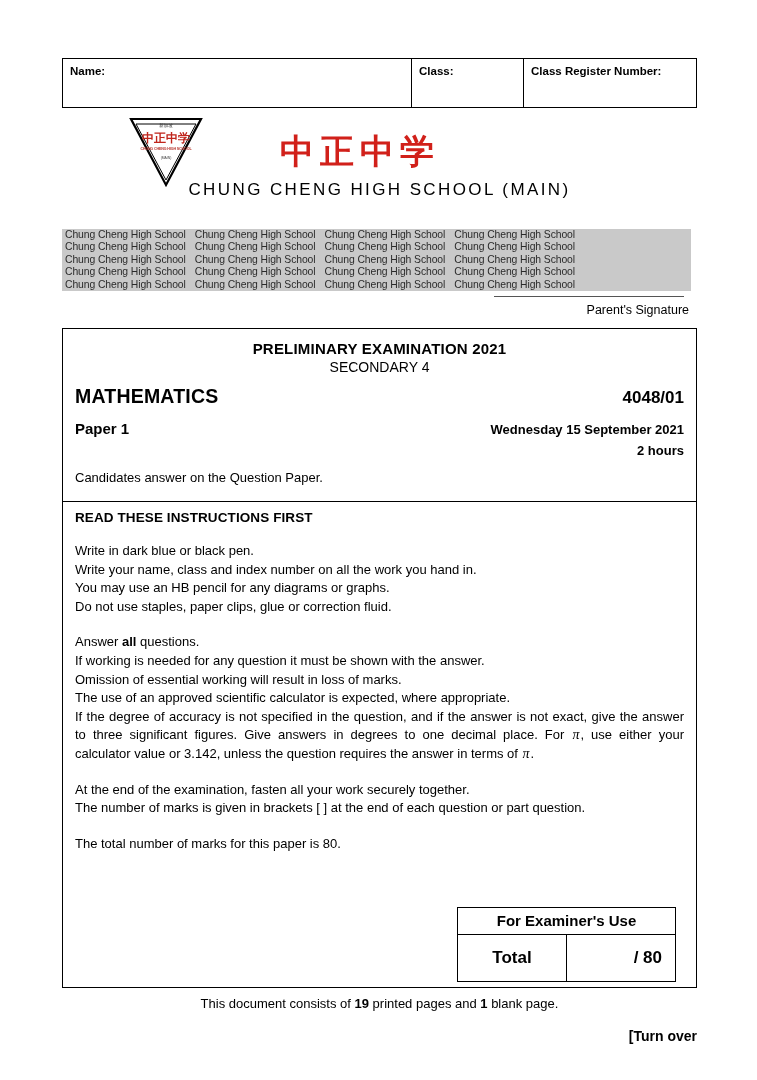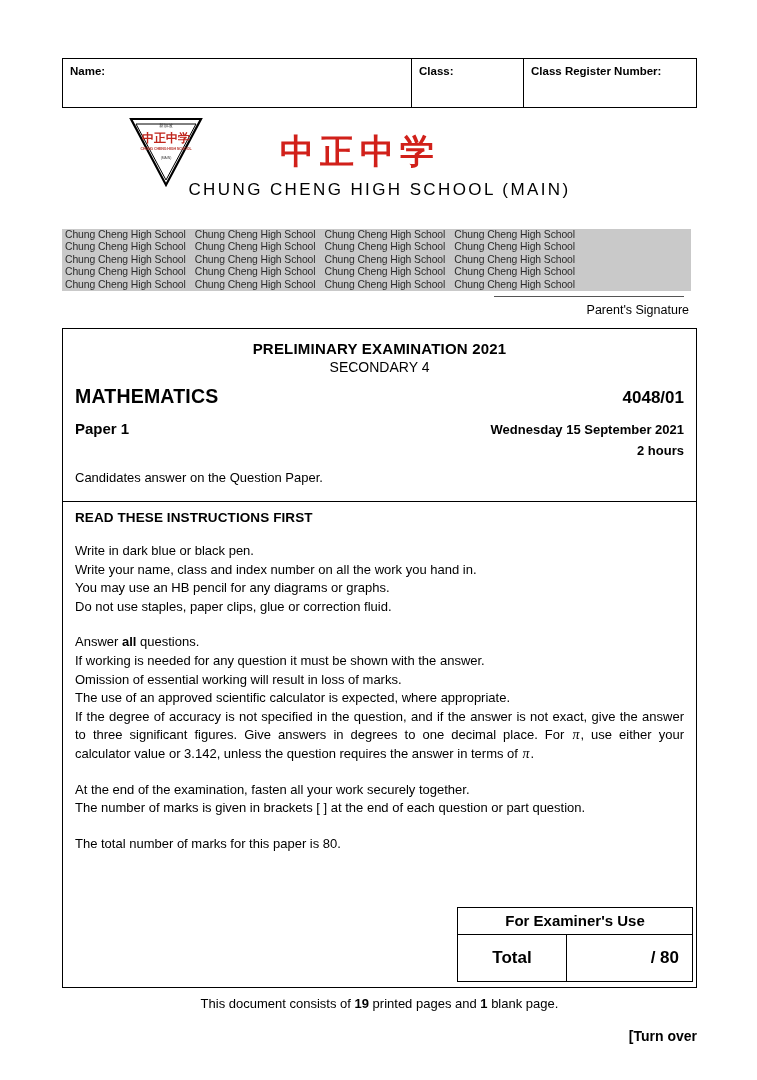--- a/index.html
+++ b/index.html
@@ -249,21 +249,21 @@
     font-style: italic;
     font-size: 14px;
     padding: 0 1px;
   }
 
   
   .exam-table {
     position: absolute;
     left: 394px;
     top: 578px;
-    width: 236px;
+    width: 219px;
     border: 1.6px solid #000;
     box-sizing: border-box;
   }
   .exam-head {
     text-align: center;
     font-size: 15px;
     font-weight: bold;
     padding: 4px 0 5px 0;
     border-bottom: 1.6px solid #000;
   }

